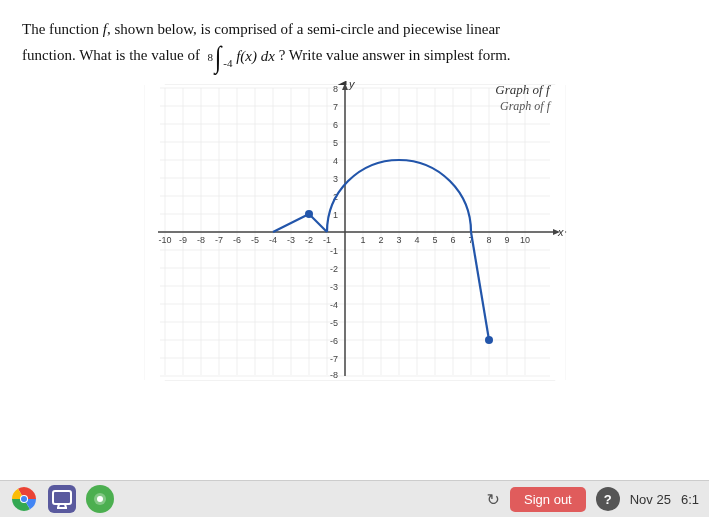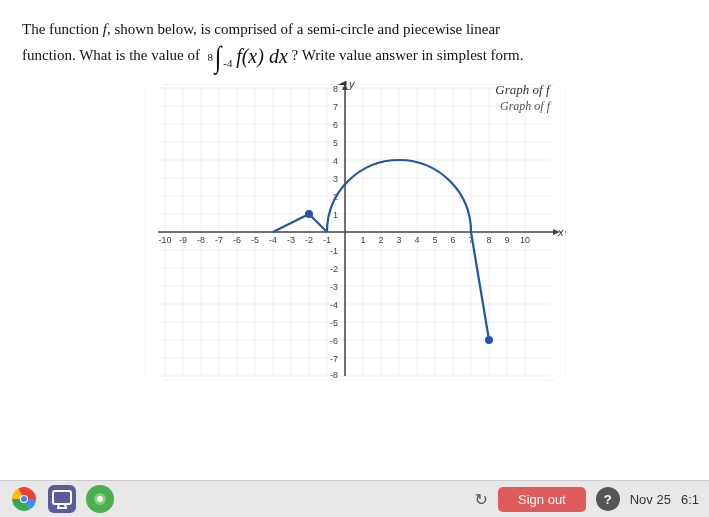--- a/index.html
+++ b/index.html
@@ -102,21 +102,21 @@
       font-size: 16px;
       color: #555;
       cursor: pointer;
     }
 
     .sign-out-btn {
       background: #e05c5c;
       color: white;
       border: none;
       border-radius: 5px;
-      padding: 5px 20px;
+      padding: 5px 14px;
       font-size: 13px;
       cursor: pointer;
       font-family: Arial, sans-serif;
     }
 
     .help-circle {
       width: 24px;
       height: 24px;
       border-radius: 50%;
       background: #555;
@@ -149,21 +149,21 @@
     <br>
     <span>
       <span>function. What is the value of</span>&nbsp;
       
       <span style="display:inline-flex; align-items:center; font-size:15px; vertical-align:middle;">
         <span style="display:inline-flex; flex-direction:column; align-items:center; font-size:11px; vertical-align:middle; margin-right:1px;">
           <span style="align-self:flex-end; margin-bottom:-2px;">8</span>
         </span>
         <span style="font-size:30px; line-height:1; font-family:'Times New Roman',serif; display:inline-block; transform:scaleX(0.8);">∫</span>
         <span style="align-self:flex-end; font-size:11px; margin-top:14px; margin-left:1px;">-4</span>
-        &nbsp;<span class="math-inline" style="font-size:20px;">f(x) dx</span>
+        &nbsp;<span class="math-inline" style="font-size:15px;">f(x) dx</span>
       </span>
       <span>? Write value answer in simplest form.</span>
     </span>
   </div>
 
   <div class="graph-container">
     <div class="graph-wrapper">
       <div class="graph-label">Graph of f</div>
 
       <svg width="430" height="305" viewBox="0 0 430 305">

